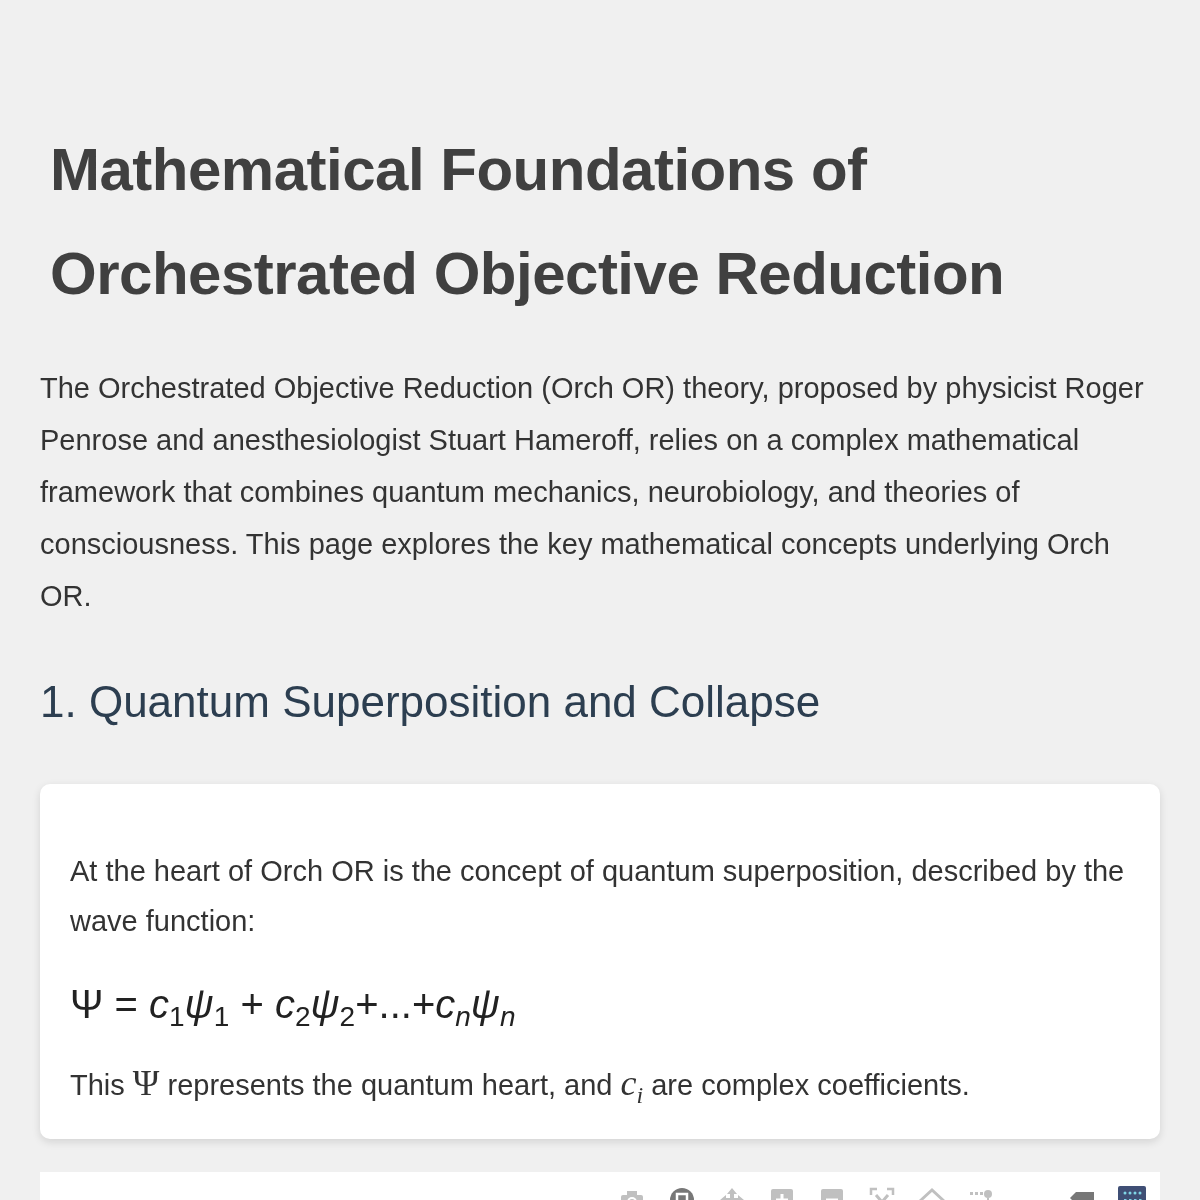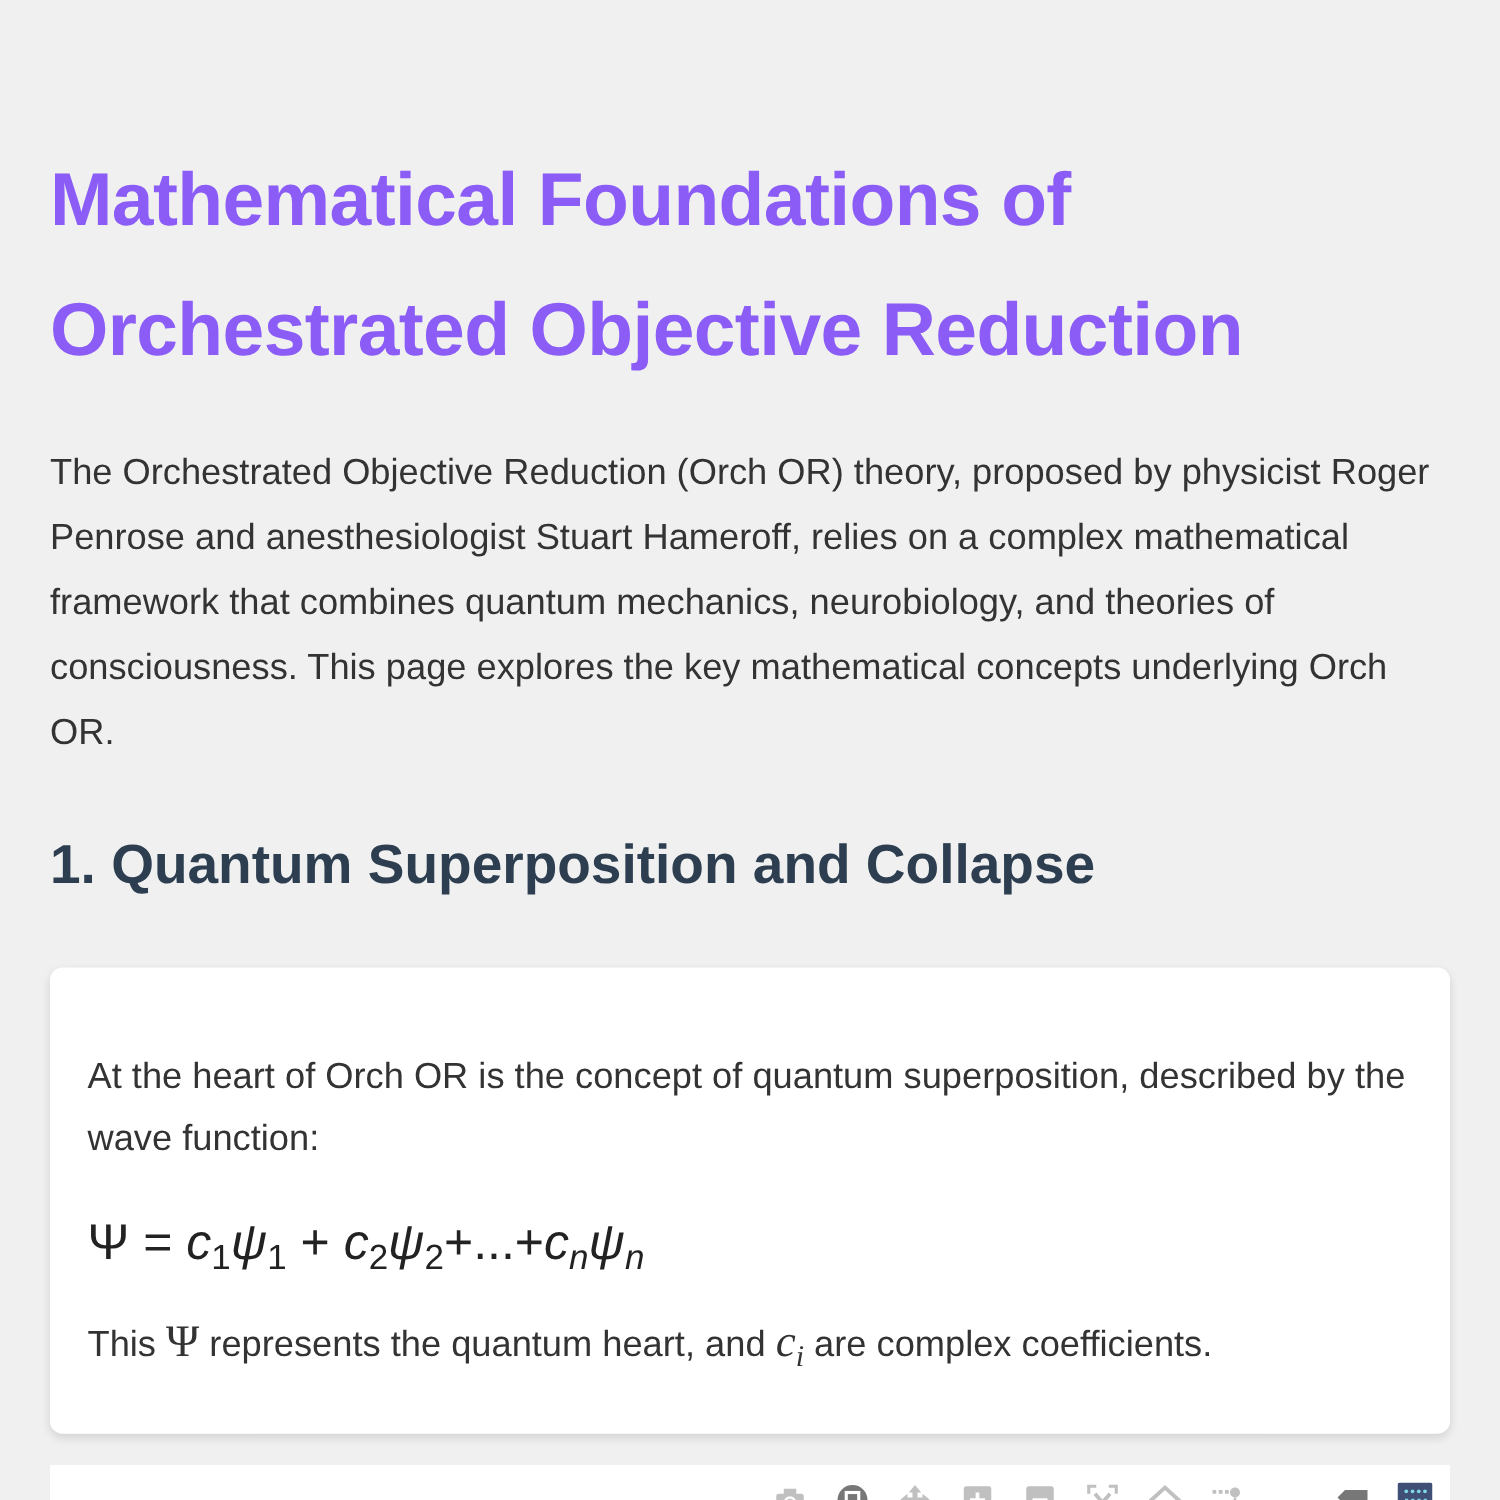--- a/index.html
+++ b/index.html
@@ -4,39 +4,39 @@
 <style>
   html, body { margin: 0; padding: 0; }
   body {
     width: 1200px; height: 1200px; overflow: hidden;
     background: #f0f0f0;
     font-family: "Liberation Sans", "DejaVu Sans", sans-serif;
     color: #333333;
   }
   .page { padding: 0 40px; position: relative; }
   h1 {
-    margin: 0; padding-top: 108px;
+    margin: 10px; padding-top: 108px;
     font-size: 60px; line-height: 104px; font-weight: bold;
-    color: #8b5cf6; letter-spacing: -0.5px;
+    color: #404040; letter-spacing: -0.5px;
   }
   .intro {
     margin: 36px 0 0 0;
     font-size: 29px; line-height: 52px; color: #333333;
     width: 1120px;
   }
   h2 {
     margin: 50px 0 0 0;
-    font-size: 44px; line-height: 60px; font-weight: bold; color: #2c3e50;
+    font-size: 44px; line-height: 60px; font-weight: normal; color: #2c3e50;
   }
   .card {
     margin-top: 52px;
     background: #ffffff;
     border-radius: 10px;
     box-shadow: 0 3px 8px rgba(0,0,0,0.12);
-    padding: 62px 30px 46px 30px;
+    padding: 62px 30px 29px 30px;
     width: 1060px;
   }
   .card p { margin: 0; font-size: 29px; line-height: 50px; color: #333; }
   .eq {
     margin: 30px 0 26px 0;
     font-family: Liberation Sans, sans-serif;
     font-size: 40px; line-height: 56px; color: #222;
   }
   .eq i { font-style: italic; }
   .eq sub { font-size: 28px; vertical-align: -8px; line-height: 0; }

